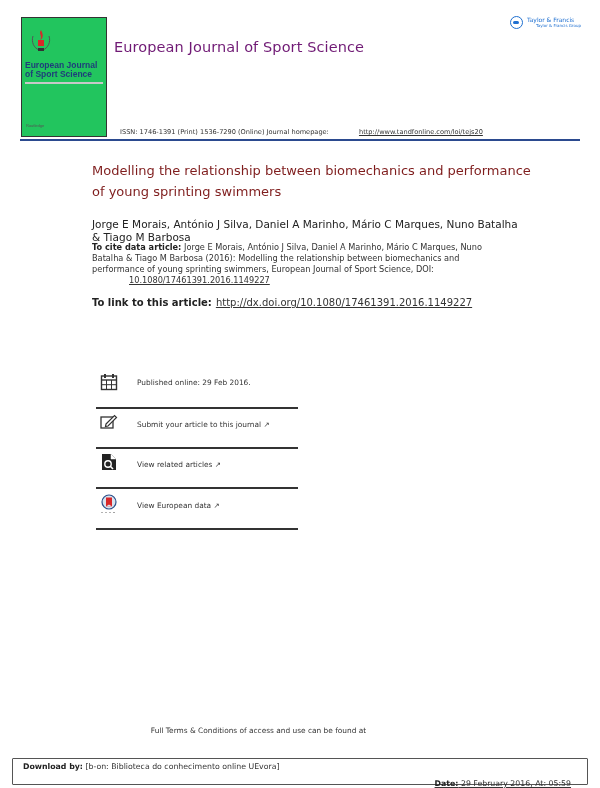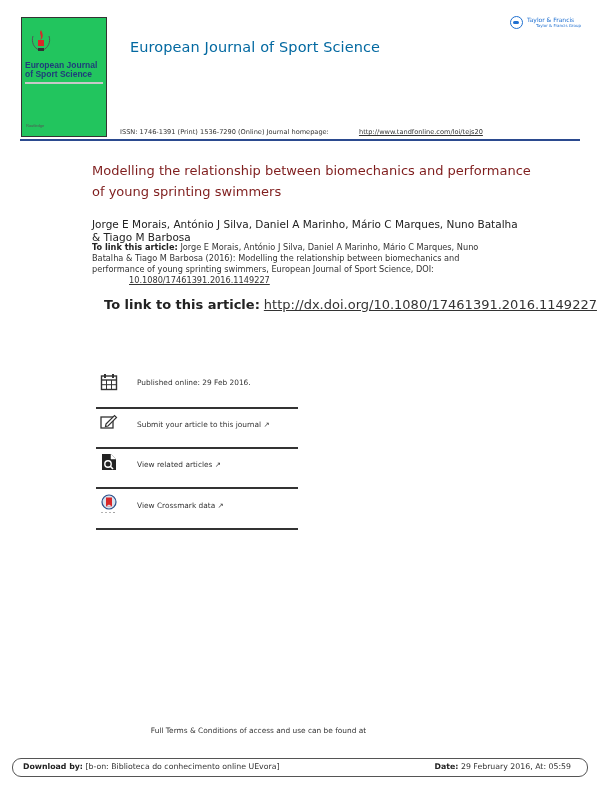--- a/index.html
+++ b/index.html
@@ -6,50 +6,50 @@
   body { width:600px; height:788px; position:relative; overflow:hidden; font-family:"DejaVu Sans", sans-serif; color:#222; }
   .abs { position:absolute; }
 
   
   .cover { left:21px; top:17px; width:86px; height:120px; border:1px solid #333; box-sizing:border-box; background:#22c55e; }
   .cover .emblem { position:absolute; left:8px; top:10px; width:22px; height:26px; }
   .cover .ctitle { position:absolute; left:3px; top:43px; font-family:"Liberation Sans", sans-serif; font-weight:bold; font-size:8.5px; line-height:9px; color:#1f3d7a; }
   .cover .csub { position:absolute; left:3px; top:64px; width:78px; height:2px; background:#c8c8c8; }
   .cover .publisher { position:absolute; left:4px; top:105px; font-size:4px; color:#555; font-family:"Liberation Sans", sans-serif; }
 
-  .journal-title { left:130px; top:39px; font-size:14.5px; color:#0369a1; letter-spacing:0.1px; }
+  .journal-title { left:114px; top:39px; font-size:14.5px; color:#701a75; letter-spacing:0.1px; }
   .tf-logo { left:510px; top:16px; width:75px; height:16px; }
   .tf-logo .circ { position:absolute; left:0; top:0; width:13px; height:13px; border:1.5px solid #1e6fd0; border-radius:50%; box-sizing:border-box; }
   .tf-logo .circ::after { content:""; position:absolute; left:2px; top:4px; width:6px; height:2.5px; background:#1e6fd0; border-radius:2px; }
   .tf-logo .name { position:absolute; left:17px; top:0; font-size:6px; color:#1e6fd0; line-height:7px; white-space:nowrap; }
   .tf-logo .group { position:absolute; left:26px; top:7px; font-size:4px; color:#1e6fd0; white-space:nowrap; }
 
   .issn { left:120px; top:128px; font-size:6.6px; color:#333; white-space:nowrap; }
   .issn a { color:#333; text-decoration:underline;padding-left:28px; }
   .top-rule { left:20px; top:139px; width:560px; height:2px; background:#2b4a8f; }
 
   .article-title { left:92px; top:160px; width:440px; font-size:13px; line-height:21px; color:#7f1d1d; }
   .authors { left:92px; top:218px; width:430px; font-size:10.5px; line-height:13px; color:#222; }
 
   .cite { left:92px; top:242px; width:420px; font-size:8.2px; line-height:11px; color:#333; }
   .cite b { color:#222; }
   .cite .doi { text-decoration:underline;margin-left:37px; }
-  .link-line { left:92px; top:297px; font-size:13px; color:#333; white-space:nowrap;margin-left:12px; }
+  .link-line { left:92px; top:297px; font-size:10px; color:#333; white-space:nowrap; }
   .link-line b { color:#222; }
   .link-line .url { text-decoration:underline; margin-left:4px; }
 
   .info-row { left:100px; width:198px; height:40px; }
   .info-row .ico { position:absolute; left:0; width:18px; height:18px; }
   .info-row .txt { position:absolute; left:25px; font-size:7.4px; color:#333; white-space:nowrap;padding-left:12px; }
   .rule { left:96px; width:202px; height:1.5px; background:#333; }
 
   .footer-terms { left:0; width:517px; top:726px; text-align:center; font-size:7.4px; line-height:10px; color:#333; }
-  .download-bar { left:12px; top:758px; width:576px; height:19px; border:1px solid #555; border-radius:9px; box-sizing:border-box;padding-left:20px; }
+  .download-bar { left:12px; top:758px; width:576px; height:27px; border:1px solid #555; border-radius:1px; box-sizing:border-box;padding-left:20px; }
   .download-bar .dl { position:absolute; left:10px; top:3px; font-size:7.8px; color:#333; white-space:nowrap; }
-  .download-bar .date { position:absolute; right:16px; top:3px; font-size:7.8px; color:#333; white-space:nowrap; }
+  .download-bar .date { position:absolute; right:16px; top:20px; font-size:7.8px; color:#333; white-space:nowrap;text-decoration:underline; }
   .download-bar b { color:#222; }
 </style>
 </head>
 <body>
 
 <div class="abs cover">
   <svg class="emblem" viewBox="0 0 22 26">
     <path d="M11 2 C8 6 13 8 10 12 C14 10 13 6 11 2 Z" fill="#d8282a"></path>
     <rect x="8" y="12" width="6" height="6" fill="#d8282a"></rect>
     <path d="M3 8 C1 14 4 20 9 22" stroke="#555" stroke-width="1" fill="none"></path>
@@ -75,21 +75,21 @@
 <div class="abs issn">
   <span>ISSN: 1746-1391 (Print) 1536-7290 (Online) Journal homepage:</span>
   <a>http://www.tandfonline.com/loi/tejs20</a>
 </div>
 <div class="abs top-rule"></div>
 
 <div class="abs article-title">Modelling the relationship between biomechanics and performance of young sprinting swimmers</div>
 <div class="abs authors">Jorge E Morais, António J Silva, Daniel A Marinho, Mário C Marques, Nuno Batalha &amp; Tiago M Barbosa</div>
 
 <div class="abs cite">
-  <b>To link this article:</b>
+  <b>To cite data article:</b>
   <span>Jorge E Morais, António J Silva, Daniel A Marinho, Mário C Marques, Nuno Batalha &amp; Tiago M Barbosa (2016): Modelling the relationship between biomechanics and performance of young sprinting swimmers, European Journal of Sport Science, DOI:</span>
   <span class="doi">10.1080/17461391.2016.1149227</span>
 </div>
 
 <div class="abs link-line">
   <b>To link to this article:</b><span class="url">http://dx.doi.org/10.1080/17461391.2016.1149227</span>
 </div>
 
 <div class="abs info-row" style="top:373px;">
   <svg class="ico" style="top:0;" viewBox="0 0 18 18">
@@ -128,21 +128,21 @@
 <div class="abs info-row" style="top:494px;">
   <svg class="ico" style="top:0; height:20px;" viewBox="0 0 18 20">
     <circle cx="9" cy="8" r="7" fill="#d9e3ef" stroke="#2a4f8a" stroke-width="1.2"></circle>
     <rect x="6" y="3.5" width="6" height="9" fill="#d8282a"></rect>
     <path d="M6 12.5 L9 10.5 L12 12.5" fill="#d9e3ef"></path>
     <circle cx="2" cy="18.5" r="0.5" fill="#333"></circle>
     <circle cx="6" cy="18.5" r="0.5" fill="#333"></circle>
     <circle cx="10" cy="18.5" r="0.5" fill="#333"></circle>
     <circle cx="14" cy="18.5" r="0.6" fill="#333"></circle>
   </svg>
-  <span class="txt" style="top:7px;"><span>View Crossmark data</span> <span>↗</span></span>
+  <span class="txt" style="top:7px;"><span>View European data</span> <span>↗</span></span>
 </div>
 <div class="abs rule" style="top:528px;"></div>
 
 <div class="abs footer-terms">
   <div>Full Terms &amp; Conditions of access and use can be found at</div>
 </div>
 
 <div class="abs download-bar">
   <span class="dl"><b>Download by:</b> <span>[b-on: Biblioteca do conhecimento online UEvora]</span></span>
   <span class="date"><b>Date:</b> <span>29 February 2016, At: 05:59</span></span>

